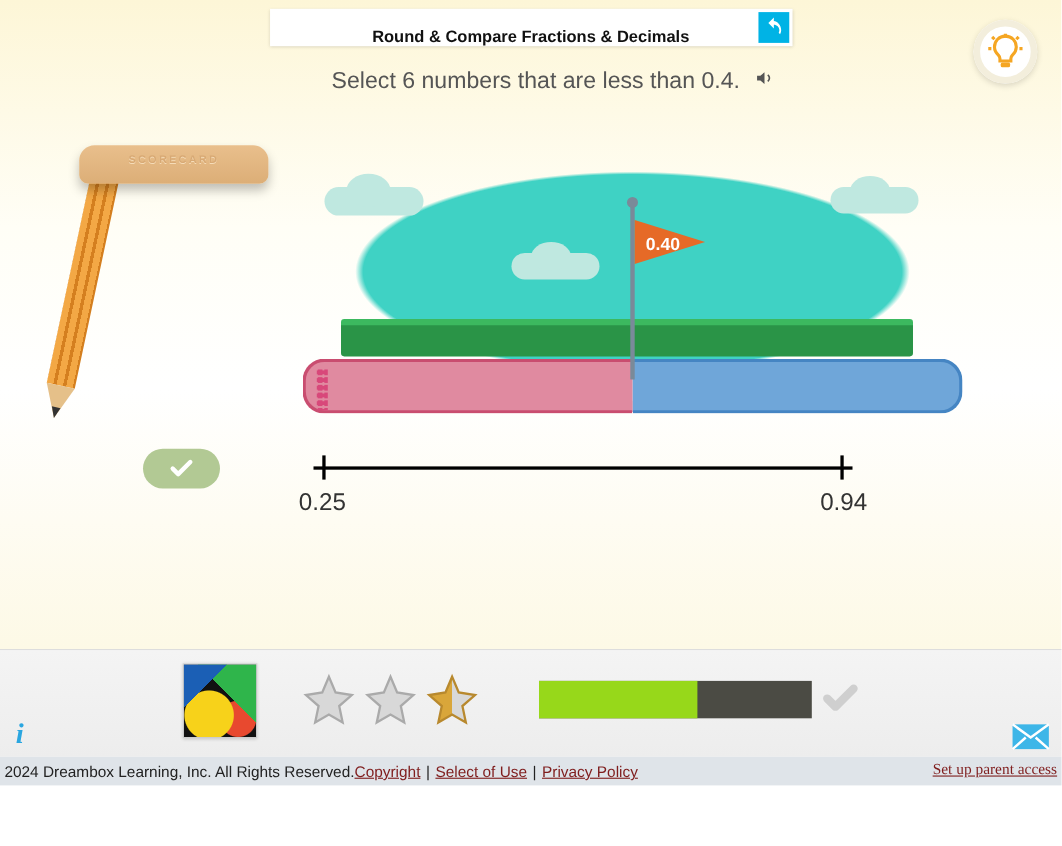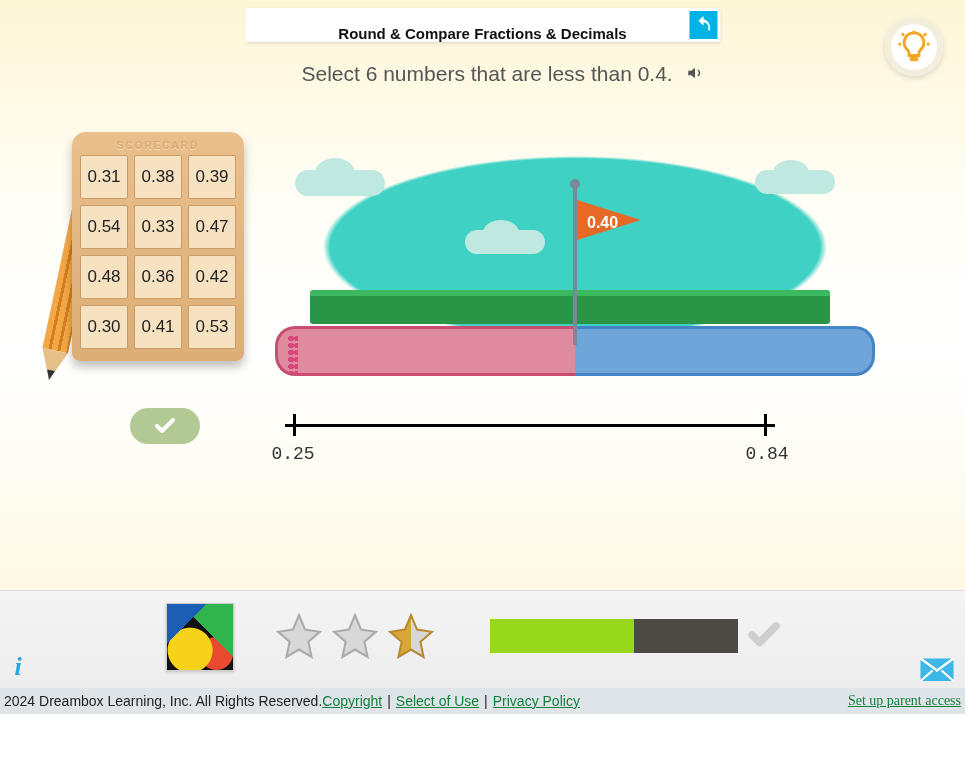--- a/index.html
+++ b/index.html
@@ -141,21 +141,21 @@
   }
   .flag-label {
     position: absolute; left: calc(50% + 12px); top: 84px;
     color: #fff; font-size: 16px; font-weight: bold;
   }
 
   
   .numline { position: absolute; top: 410px; left: 285px; width: 490px; height: 50px; }
   .nl-line { position: absolute; top: 14px; left: 0; right: 0; height: 3px; background: #000; }
   .nl-tick { position: absolute; top: 4px; width: 3px; height: 22px; background: #000; }
-  .nl-label { position: absolute; top: 34px; font-size: 18px; color: #333; transform: translateX(-50%); font-family: Liberation Mono, monospace; }
+  .nl-label { position: absolute; top: 34px; font-size: 22px; color: #333; transform: translateX(-50%); }
 
   
   .footer-band {
     position: absolute; top: 590px; left: 0; right: 0; height: 98px;
     background: linear-gradient(#f4f4f4, #ededed);
     border-top: 1px solid #ddd;
   }
   .avatar-box {
     position: absolute; left: 166px; top: 12px; width: 68px; height: 68px;
     border: 1px solid #ccc; background: #fff;
@@ -188,21 +188,21 @@
     position: absolute; right: 10px; bottom: 4px; width: 36px; height: 30px;
     cursor: pointer;
   }
 
   
   .legal {
     position: absolute; top: 688px; left: 0; right: 0; height: 26px;
     background: #dfe4e9; font-size: 14px; color: #222;
     display: flex; align-items: center; padding: 0 4px;
   }
-  .legal a { color: #15803d; text-decoration: underline; cursor: pointer; }
+  .legal a { color: #7f1d1d; text-decoration: underline; cursor: pointer; }
   .legal .sep { margin: 0 5px; color: #222; }
   .parent-link { margin-left: auto; font-family: Liberation Serif, serif; }
 </style>
 </head>
 <body>
 
 <div class="stage">
 
   <div class="title-bar">
     <span class="title-text">Round &amp; Compare Fractions &amp; Decimals</span>
@@ -236,34 +236,20 @@
   </div>
 
   <div class="scorecard-wrap">
     <div class="pencil">
       <div class="shaft"></div>
         <div class="tip"></div>
         <div class="lead"></div>
     </div>
     <div class="scorecard">
       <div class="scorecard-title">SCORECARD</div>
-      <div class="score-grid">
-        <div class="score-cell">0.31</div>
-        <div class="score-cell">0.38</div>
-        <div class="score-cell">0.39</div>
-        <div class="score-cell">0.54</div>
-        <div class="score-cell">0.33</div>
-        <div class="score-cell">0.47</div>
-        <div class="score-cell">0.48</div>
-        <div class="score-cell">0.36</div>
-        <div class="score-cell">0.42</div>
-        <div class="score-cell">0.30</div>
-        <div class="score-cell">0.41</div>
-        <div class="score-cell">0.53</div>
-      </div>
     </div>
   </div>
 
   <div class="check-btn">
     <svg width="30" height="24" viewBox="0 0 24 24">
       <path d="M4 12l5 5L20 6" fill="none" stroke="#fff" stroke-width="4" stroke-linecap="round" stroke-linejoin="round"></path>
     </svg>
   </div>
 
   <div class="scene">
@@ -279,21 +265,21 @@
     <div class="flag-pole"></div>
     <div class="flag"></div>
     <div class="flag-label">0.40</div>
   </div>
 
   <div class="numline">
     <div class="nl-line"></div>
     <div class="nl-tick" style="left:8px"></div>
     <div class="nl-tick" style="right:8px"></div>
     <div class="nl-label" style="left:8px">0.25</div>
-    <div class="nl-label" style="left:calc(100% - 8px)">0.84</div>
+    <div class="nl-label" style="left:calc(100% - 8px)">0.94</div>
   </div>
 
 </div>
 
 <div class="footer-band">
   <div class="avatar-box">
     <div class="avatar-inner"></div>
   </div>
   <div class="stars">
     <svg class="star" viewBox="0 0 24 24">

